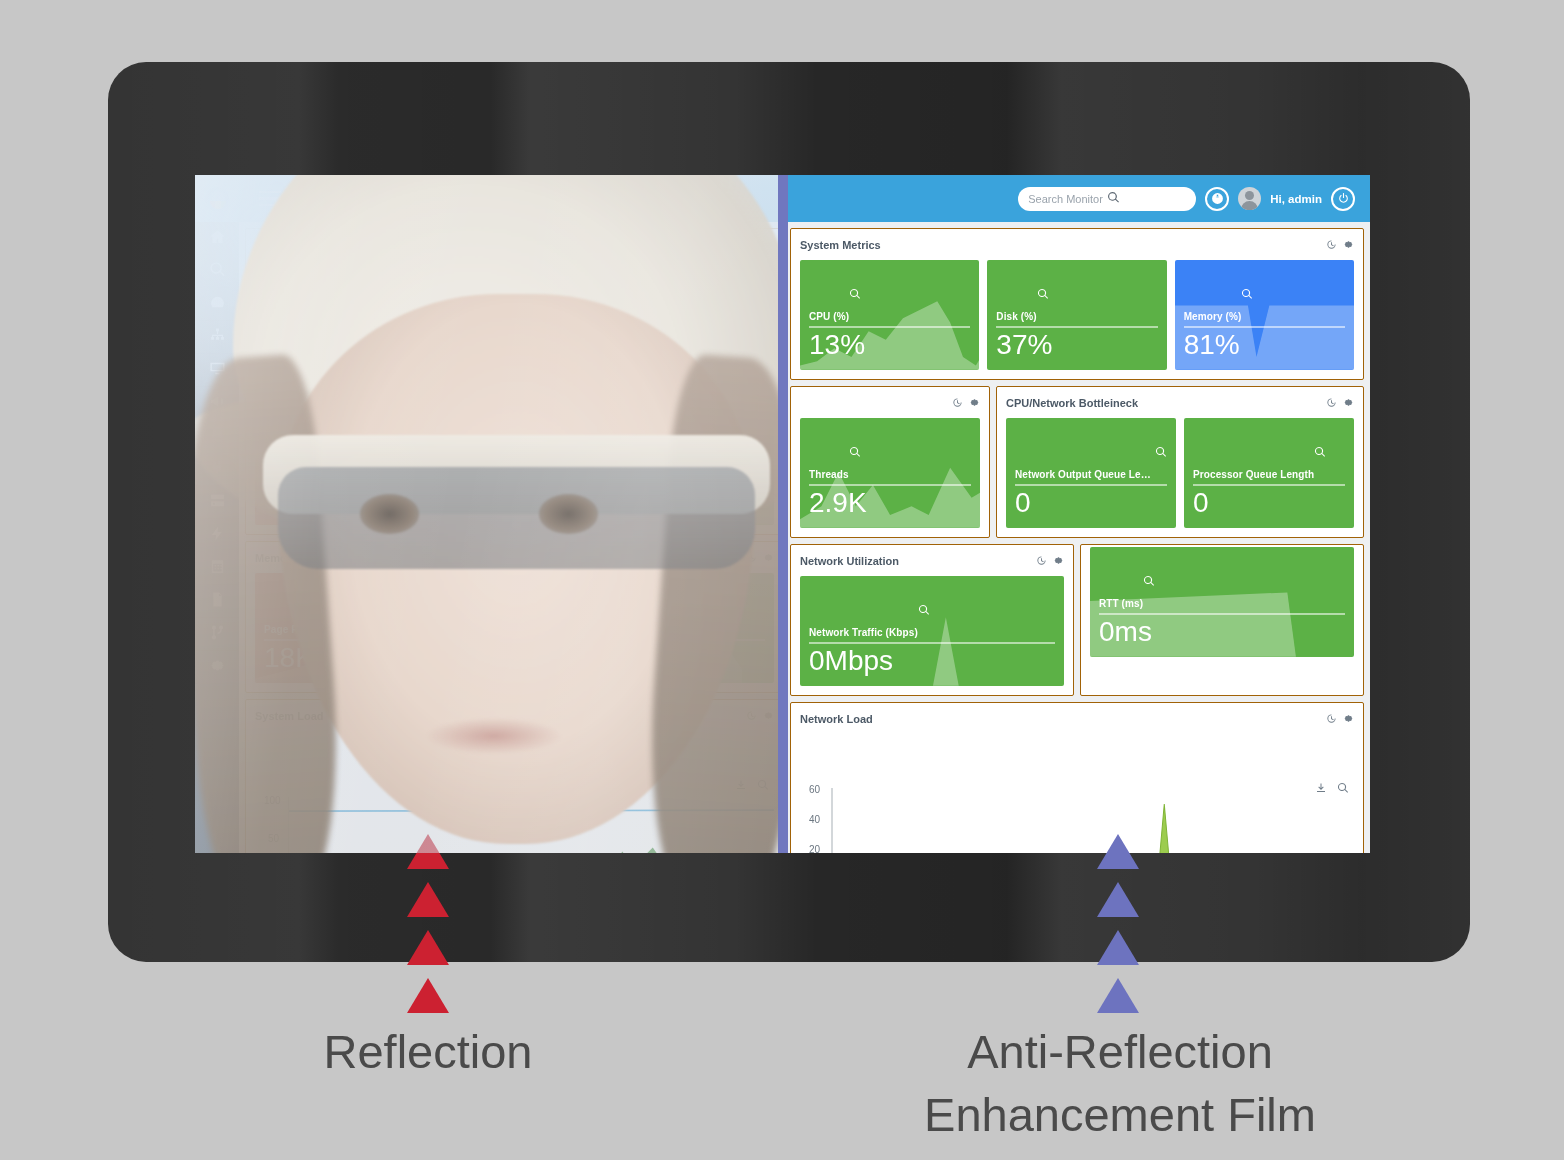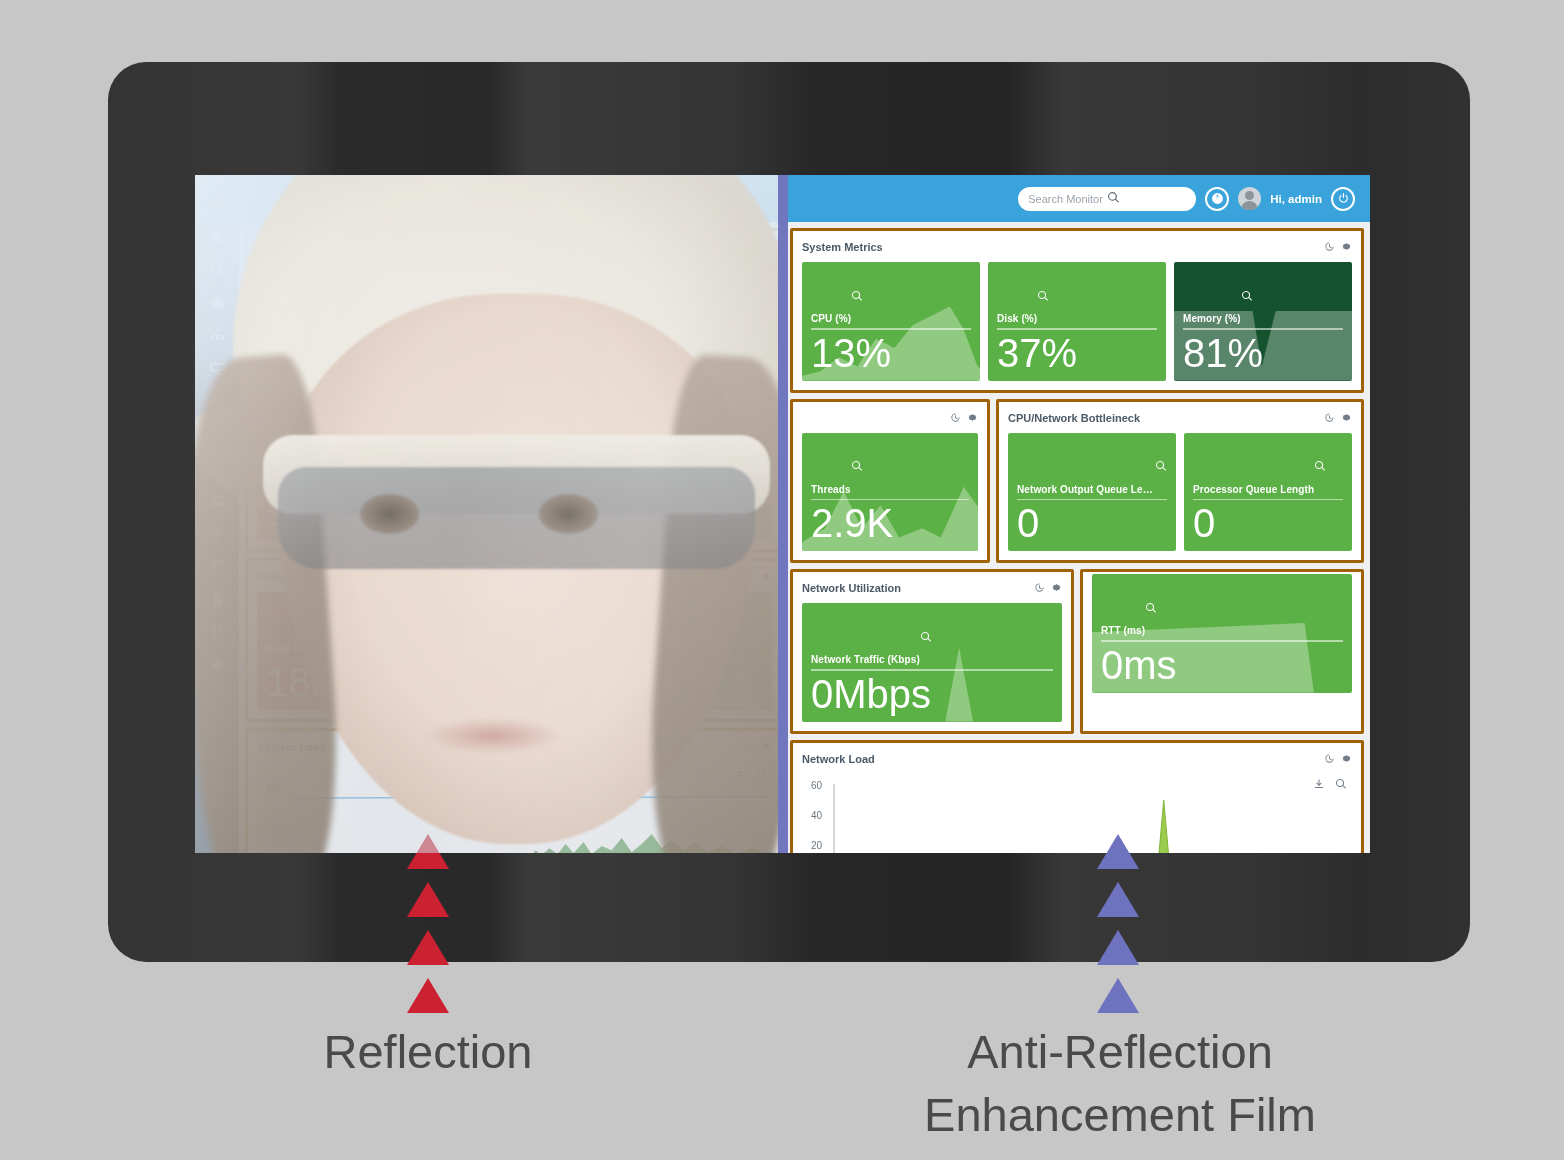--- a/index.html
+++ b/index.html
@@ -102,49 +102,49 @@
     position:relative; overflow:hidden;
   }
   .avatar::before { content:""; position:absolute; left:7px; top:4px; width:9px;height:9px;border-radius:50%;background:#8d959c;}
   .avatar::after { content:""; position:absolute; left:3px; top:14px; width:17px;height:11px;border-radius:9px 9px 0 0;background:#8d959c;}
   .hi-admin { color:#fff; font-size:11.5px; font-weight:bold; }
 
   
   .content { position:absolute; left:44px; top:47px; right:0; bottom:0; padding:6px; }
 
   .panel {
-    background: #fff; border:3px solid #a16207; border-radius:2px;
+    background: #fff; border:1px solid #a16207; border-radius:2px;
     position: relative; margin-bottom: 6px;
   }
   .panel-head {
     display:flex; align-items:center; padding: 7px 9px 4px 9px;
   }
   .panel-title { font-size: 11px; color:#4c5966; font-weight:bold; }
   .panel-tools { margin-left:auto; display:flex; gap:6px; align-items:center; }
   .panel-tools svg { width:11px; height:11px; fill:#707d89; }
 
   .tiles { display:flex; gap:8px; padding: 2px 9px 9px 9px; }
   .tile {
     flex:1; border-radius:2px; position:relative; overflow:hidden;
     min-height: 110px; padding: 7px 9px;
   }
   .tile.green { background:#5cb146; }
-  .tile.orange { background:#14532d; }
+  .tile.orange { background:#3b82f6; }
   .tile.red { background:#cf3b2c; }
   .tile-head { display:flex; align-items:center; position:relative; z-index:2; }
   .tile-label { font-size:10px; color:#fff; font-weight:bold; letter-spacing:.1px;
                 white-space:nowrap; overflow:hidden; text-overflow:ellipsis;margin-top:44px; }
   .tile-head svg { width:12px; height:12px; fill:#fff; margin-left:auto; flex:none; }
   .tile-rule { height:1.5px; background:rgba(255,255,255,.55); margin:4px 0 2px 0; position:relative; z-index:2; }
-  .tile-value { font-size:40px; line-height:1.05; color:#fff; position:relative; z-index:2; font-weight:400; }
+  .tile-value { font-size:28px; line-height:1.05; color:#fff; position:relative; z-index:2; font-weight:400; }
   .tile-spark { position:absolute; left:0; right:0; bottom:0; height:78%; z-index:1; opacity:.85; }
 
   
   .chart-panel { padding-bottom: 0; }
-  .chart-area { position:relative; height:124px; padding: 2px 9px 0 7px; }
+  .chart-area { position:relative; height:124px; padding: 2px 9px 0 7px; margin-top: 44px; }
   .axis-label { position:absolute; font-size:10px; color:#6b7680; }
   .dl-tools { position:absolute; right:14px; top:4px; display:flex; gap:10px; }
   .dl-tools svg { width:12px; height:12px; fill:#707d89; }
 
   
   .reflection {
     position:absolute; left:0; top:0; width:583px; height:678px;
     pointer-events:none; overflow:hidden; z-index:20;
   }
   .refl-img { position:absolute; inset:-8% -14%; }

